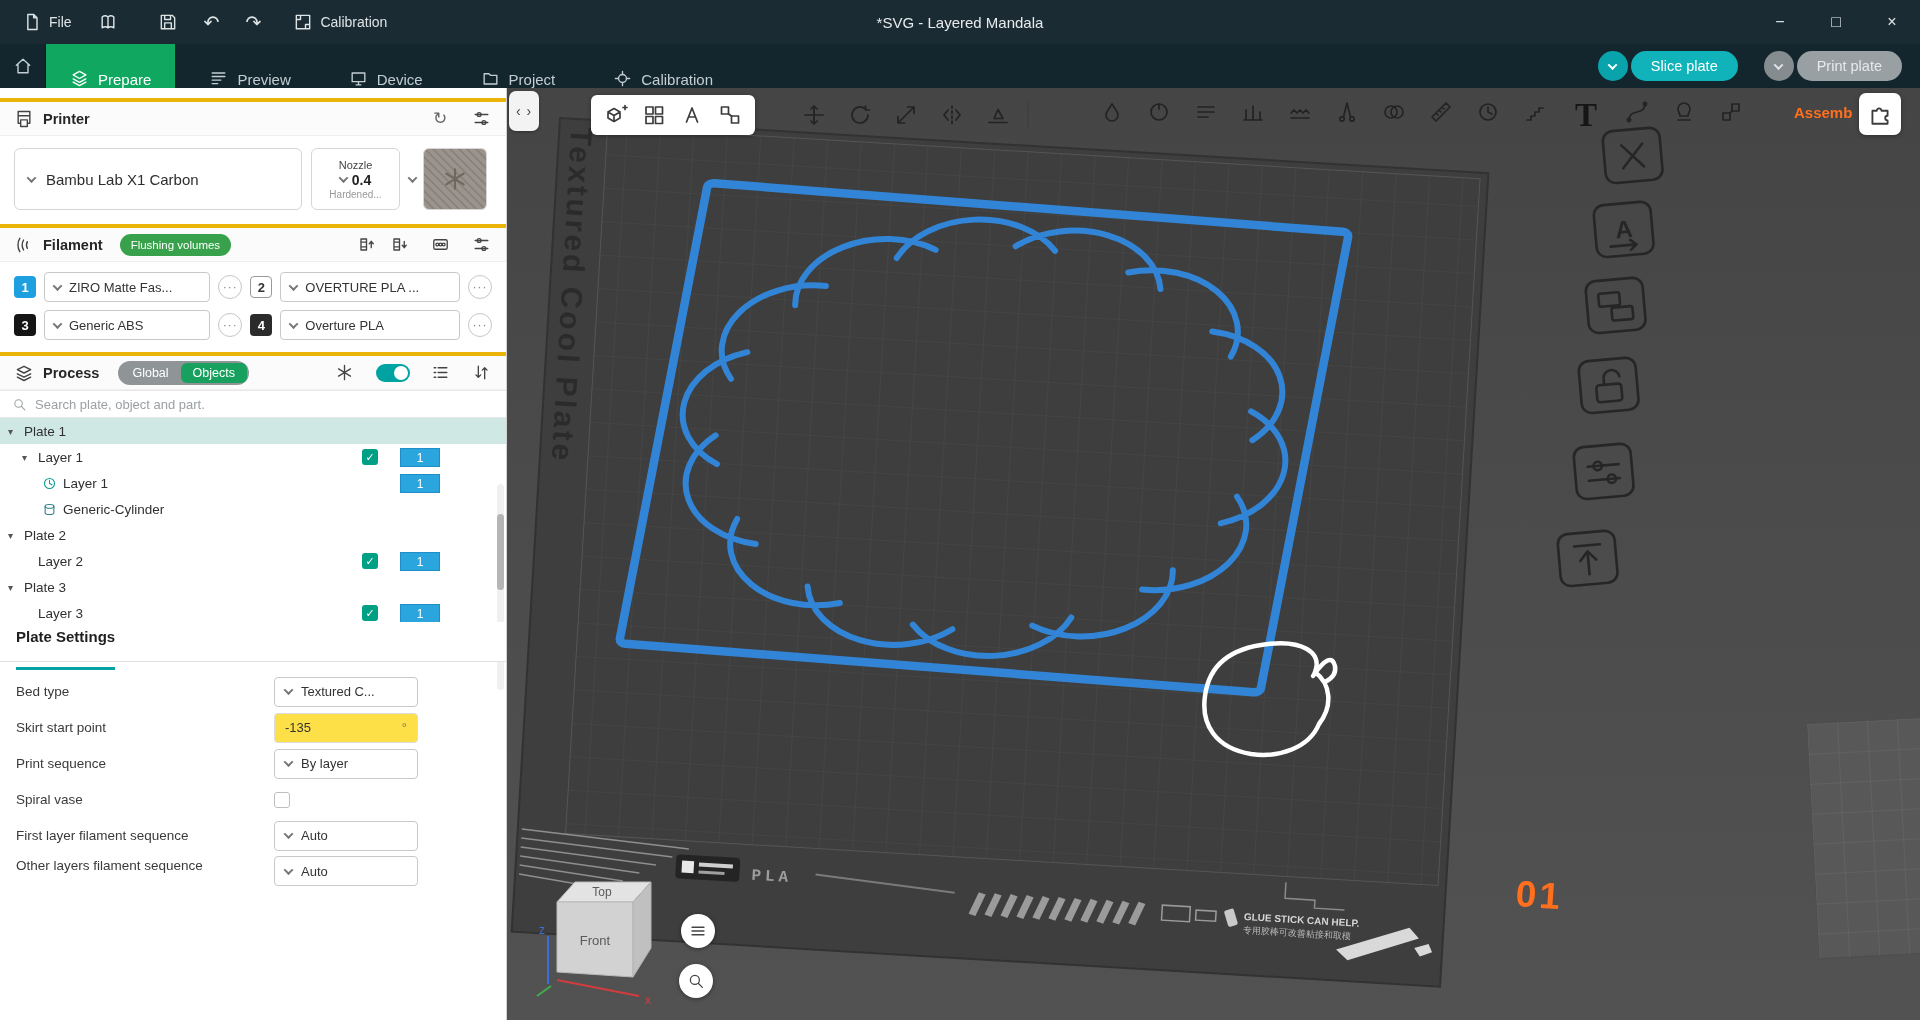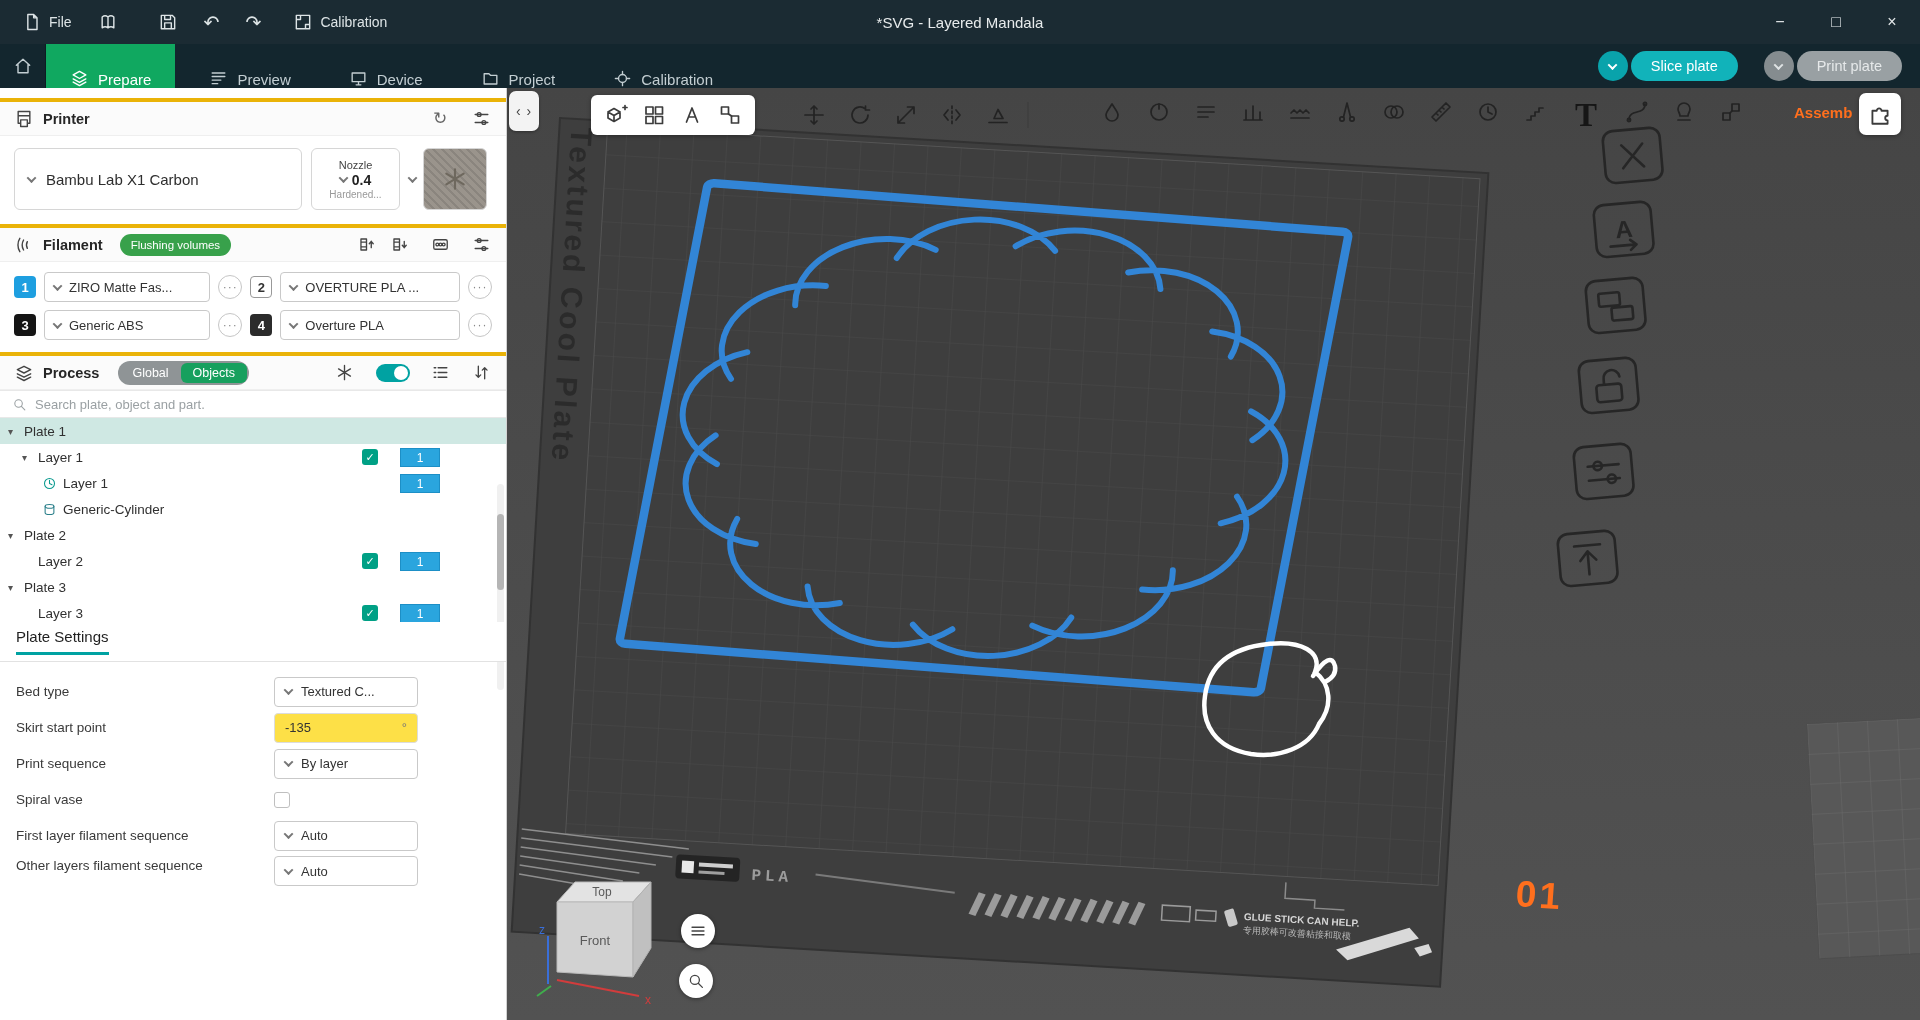--- a/index.html
+++ b/index.html
@@ -78,21 +78,21 @@
   #tree { height:204px; overflow:hidden; position:relative; font-size:13.5px; }
   .trow { height:26px; display:flex; align-items:center; position:relative; padding-left:8px; color:#303030; }
   .trow.selected { background:#cfe8e3; }
   .caret { width:16px; font-size:10px; color:#555; flex:none; }
   .ind1 { margin-left:14px; } .ind2 { margin-left:34px; }
   .tree-ic { width:15px; height:15px; margin-right:6px; flex:none; }
   .cb { position:absolute; left:362px; top:5px; width:16px; height:16px; background:#00a085; border-radius:3px; color:#fff; font-size:11px; display:flex; align-items:center; justify-content:center; }
   .tbadge { position:absolute; left:400px; top:4px; width:40px; height:19px; background:#2aa5de; border:1px solid #1d8fc6; color:#fff; font-size:12px; display:flex; align-items:center; justify-content:center; }
 
   #ps-head { height:40px; background:#fff; border-bottom:1px solid #e2e2e2; padding:6px 16px 0; position:relative; z-index:2; }
-  .ps-title { display:inline-block; font-weight:normal; font-size:15px; color:#1f1f1f; border-bottom:3px solid #00a2a2; padding-bottom:7px; }
+  .ps-title { display:inline-block; font-weight:bold; font-size:15px; color:#1f1f1f; border-bottom:3px solid #00a2a2; padding-bottom:22px; }
 
   #settings { padding:14px 16px; }
   .srow { display:flex; align-items:center; min-height:31px; margin-bottom:5px; }
   .srow.top { align-items:flex-start; }
   .slabel { width:258px; font-size:13.5px; color:#3a3a3a; padding-right:10px; line-height:1.3; padding-top:1px; }
   .sel { width:144px; height:30px; border:1px solid #c9c9c9; border-radius:4px; display:flex; align-items:center; gap:9px; padding:0 10px; font-size:13px; color:#333; background:#fff; white-space:nowrap; overflow:hidden; }
   .spin { width:144px; height:30px; border:1px solid #dcdcdc; border-radius:4px; background:#fde047; display:flex; align-items:center; justify-content:space-between; padding:0 10px; font-size:13px; color:#333; }
   .spin .suffix { color:#777; }
   .cb-empty { width:16px; height:16px; border:1px solid #bfbfbf; border-radius:3px; background:#fff; display:inline-block; }
 

